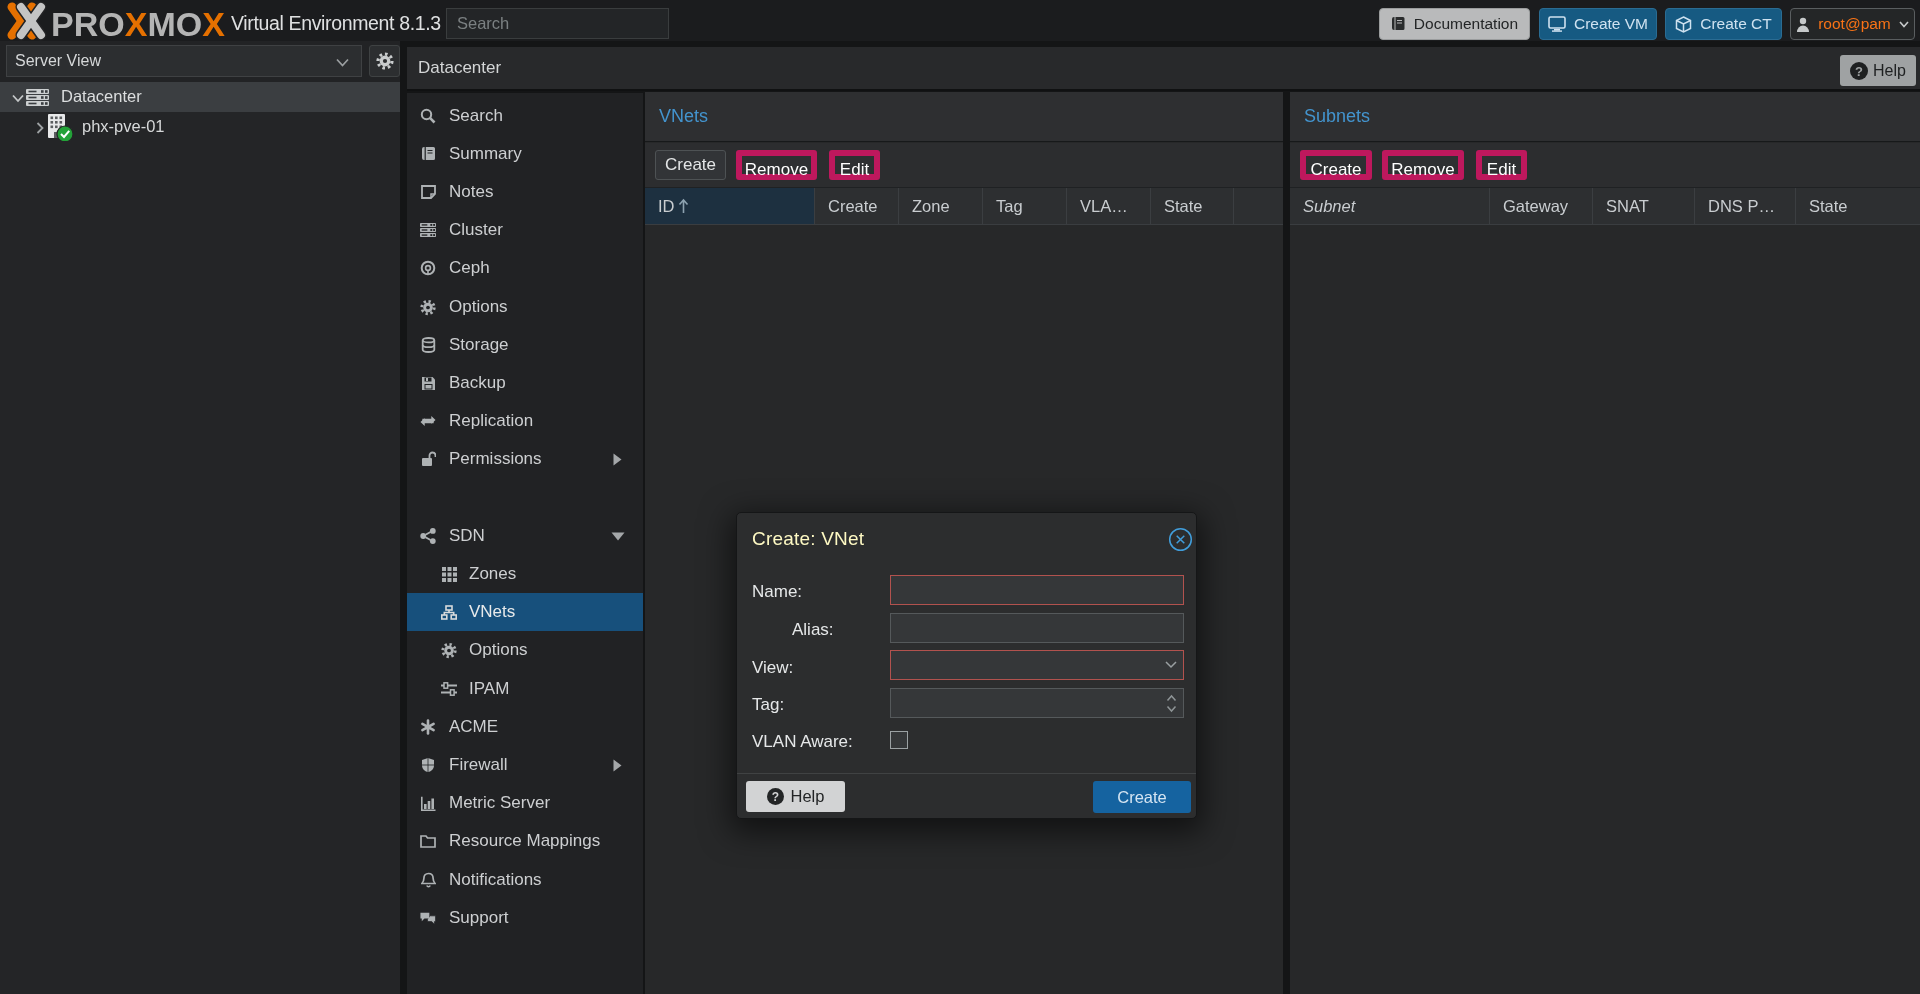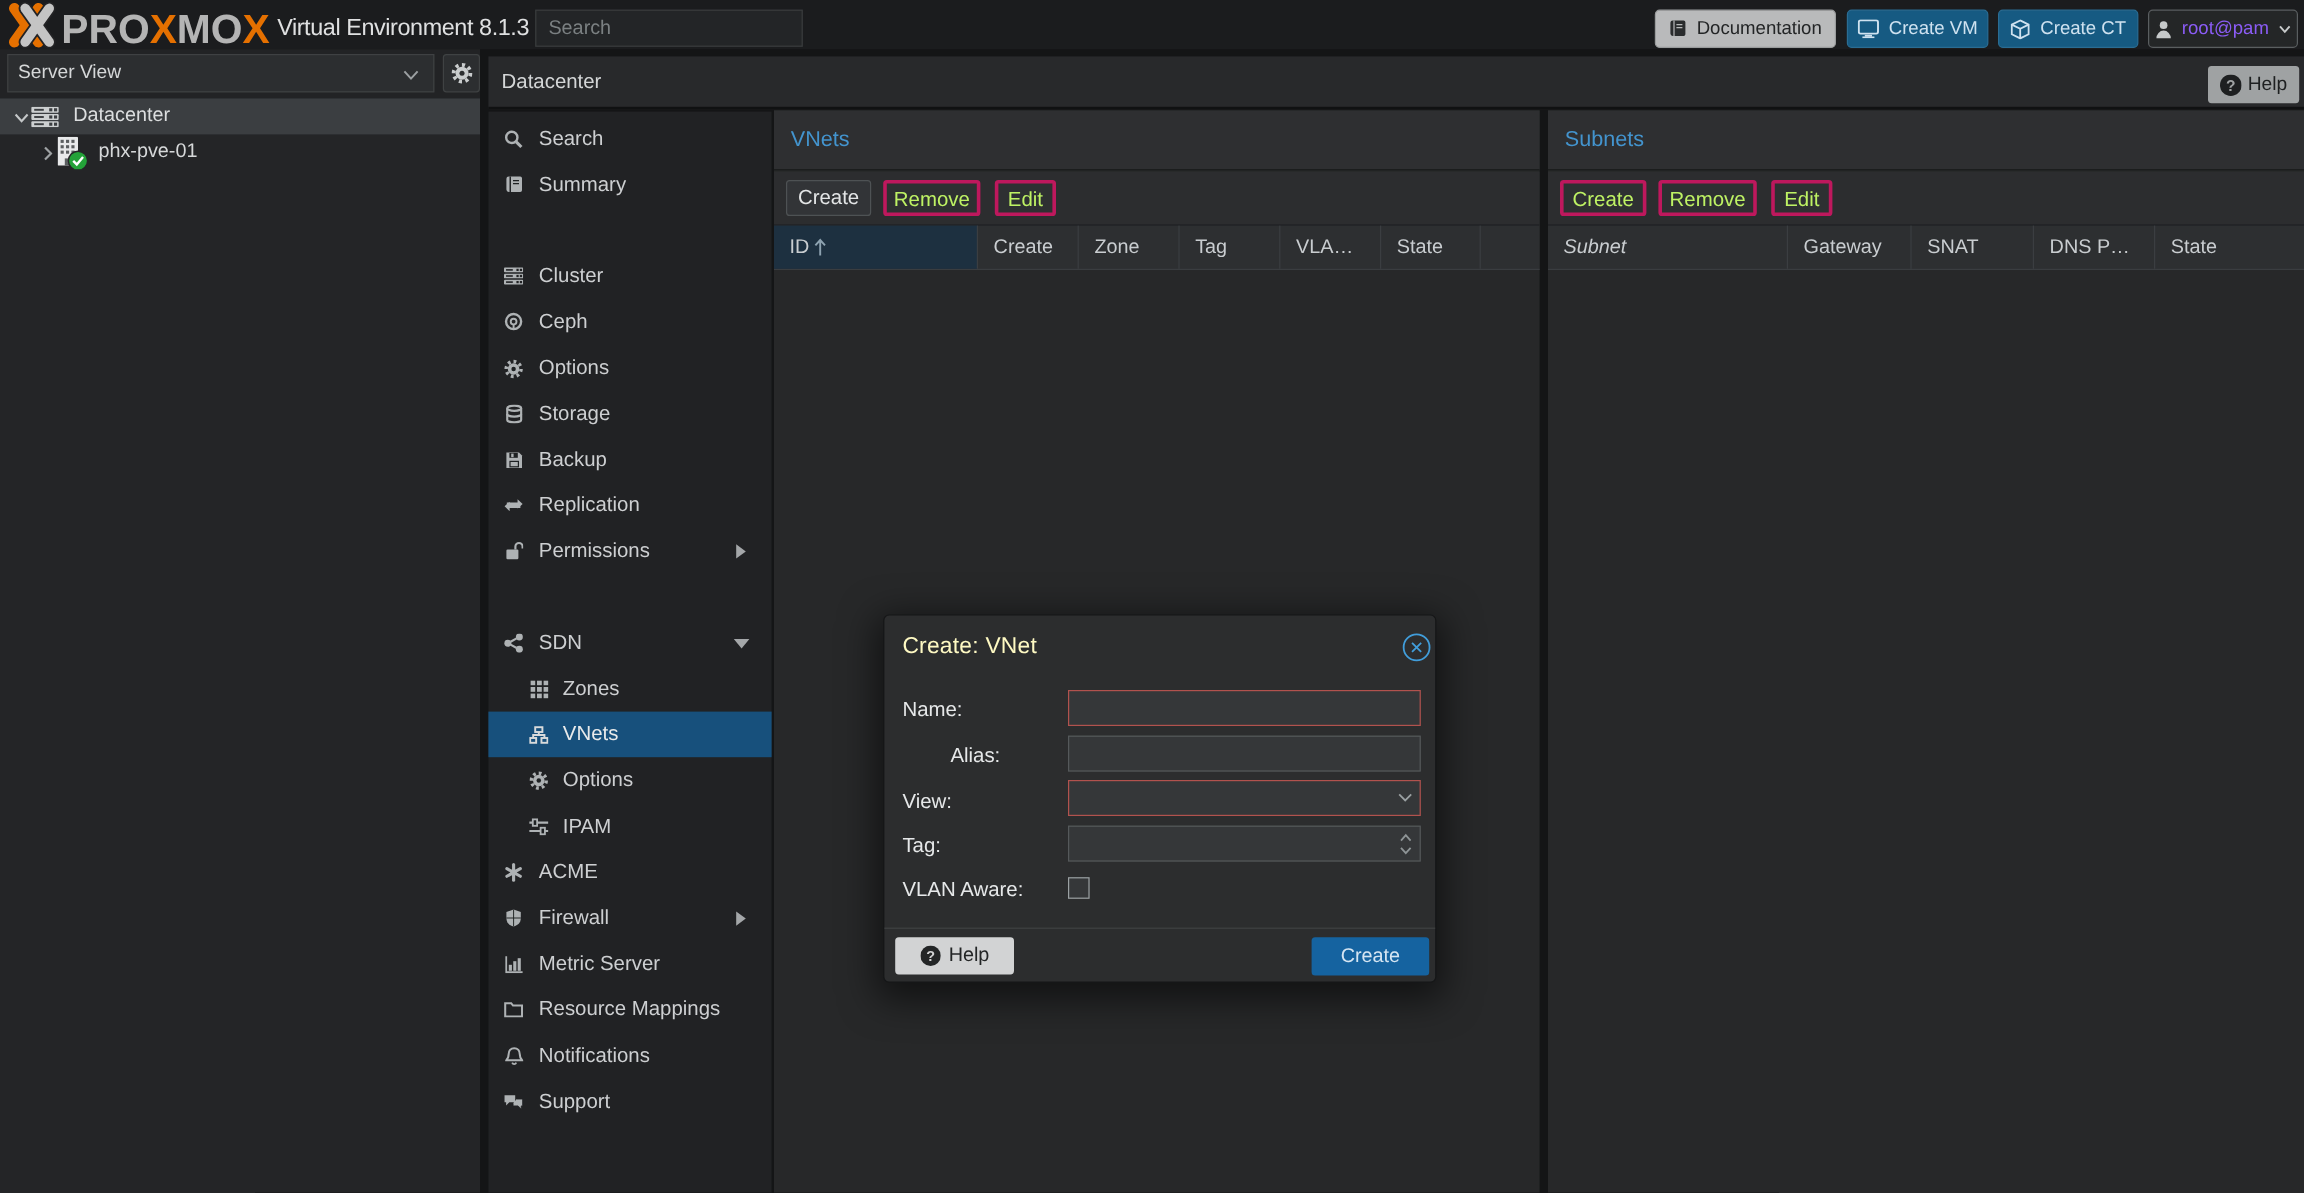--- a/index.html
+++ b/index.html
@@ -8,21 +8,21 @@
 .abs { position:absolute; }
 svg { display:block; }
 
 #hdr { position:absolute; left:0; top:0; width:1920px; height:41px; background:#1b1c1e; }
 #veTitle { position:absolute; left:231px; top:12px; font-size:19.5px; color:#dfe0e1; letter-spacing:-0.35px; }
 #hsearch { position:absolute; left:446px; top:8px; width:223px; height:31px; background:#232527; border:1px solid #3a3d3e; color:#7b8082; font-size:16.5px; line-height:29px; padding-left:10px; }
 .hbtn { position:absolute; top:8px; height:32px; border-radius:4px; font-size:15.5px; display:flex; align-items:center; justify-content:center; gap:8px; }
 #bdoc { left:1379px; width:151px; background:#b9babb; color:#232526; border:1px solid #9a9c9d; }
 #bvm { left:1539px; width:118px; background:#165a82; color:#cfe2f0; border:1px solid #2a6c93; }
 #bct { left:1665px; width:117px; background:#165a82; color:#cfe2f0; border:1px solid #2a6c93; }
-#broot { left:1790px; width:125px; background:#242627; color:#8b5cf6; border:1px solid #5a5e60; }
+#broot { left:1790px; width:125px; background:#242627; color:#f97316; border:1px solid #5a5e60; }
 
 #ltop { position:absolute; left:0; top:41px; width:400px; height:41px; background:#222325; }
 #combo { position:absolute; left:6px; top:45px; width:356px; height:32px; background:#2c2e30; border:1px solid #3f4143; color:#d5d7d8; font-size:16px; line-height:30px; padding-left:8px; }
 #gearbtn { position:absolute; left:369px; top:45px; width:31px; height:32px; background:#2c2e30; border:1px solid #3f4243; border-radius:3px; display:flex; align-items:center; justify-content:center; }
 #tree { position:absolute; left:0; top:82px; width:400px; height:912px; background:#242527; }
 .trow { position:absolute; left:0; width:400px; height:30px; font-size:16.5px; }
 
 #cstrip { position:absolute; left:407px; top:47px; width:1513px; height:44px; background:#28292b; border-bottom:2px solid #101112; }
 #cstrip .title { position:absolute; left:11px; top:11px; font-size:17px; color:#d4d6d7; }
 #helpTop { position:absolute; left:1840px; top:55px; width:76px; height:31px; background:#9fa2a3; border-radius:3px; color:#1e2021; font-size:16px; display:flex; align-items:center; justify-content:center; gap:5px; }
@@ -35,21 +35,21 @@
 .mi .arr { position:absolute; left:206px; }
 .mi.sel { background:#17507c; }
 
 .gpanel { position:absolute; top:92px; height:902px; background:#272829; }
 #vnets { left:645px; width:638px; }
 #subnets { left:1290px; width:630px; }
 .ptitle { position:absolute; left:0; top:0; width:100%; height:50px; background:#2e2f31; font-size:18px; color:#4394ce; line-height:49px; padding-left:14px; border-bottom:1px solid #17191a; }
 .ptool { position:absolute; left:0; top:51px; width:100%; height:45px; background:#2c2d2f; }
 .tbtn { position:absolute; top:7px; height:30px; border-radius:3px; font-size:17px; text-align:center; line-height:28px; }
 .tbtn.en { background:#323437; border:1px solid #4e5254; color:#e3e5e6; }
-.tbtn.dis { background:#2e3032; border:3px solid #be185d; color:#bef264; }
+.tbtn.dis { background:#2e3032; border:6px solid #be185d; color:#ffffff; }
 .ghead { position:absolute; left:0; top:95px; width:100%; height:38px; background:#2d2f31; border-top:1px solid #1f2123; border-bottom:1px solid #3a3d40; }
 .gcol { position:absolute; top:0; height:36px; border-right:1px solid #3b3e41; font-size:16.5px; color:#c9cdd0; line-height:36px; padding-left:13px; }
 .gcol.selc { background:#1d3040; }
 
 #modal { position:absolute; left:736px; top:512px; width:461px; height:307px; background:#2c2d2e; border:1px solid #151617; border-radius:5px; box-shadow:0 8px 30px 6px rgba(0,0,0,0.55); }
 #modal .mtitle { position:absolute; left:15px; top:15px; font-size:19px; color:#fef9c3; letter-spacing:0.2px; }
 .mlabel { position:absolute; left:15px; font-size:17px; color:#e6e8e9; }
 .minput { position:absolute; left:153px; width:294px; height:30px; background:#353739; border:1px solid #55595b; }
 .minput.invalid { border:1px solid #b2524e; }
 #mfoot { position:absolute; left:0px; top:260px; width:459px; height:46px; border-top:1px solid #404243; }
@@ -172,20 +172,29 @@
   <div class="mi" style="top:42px;">
       <span class="ic">
         <svg width="15" height="16" viewBox="0 0 15 16">
           <path d="M3 1 h9.5 a1.5 1.5 0 0 1 1.5 1.5 v10 a1.5 1.5 0 0 1 -1.5 1.5 h-9.5 a2 2 0 0 1 -2-2 v-9 a2 2 0 0 1 2-2 z" fill="#aeb2b4"></path>
           <path d="M4.2 1 L4.2 14" stroke="#1e2123" stroke-width="1.2"></path>
           <path d="M6.5 4.5 h5 M6.5 7 h5" stroke="#1e2123" stroke-width="1.2"></path>
         </svg>
       </span>
       <span class="tx">Summary</span>
     </div>
+  <div class="mi" style="top:80px;">
+      <span class="ic">
+        <svg width="15" height="16" viewBox="0 0 15 16">
+          <path d="M1 2 h13 v8 l-4 4 h-9 z" fill="none" stroke="#aeb2b4" stroke-width="1.8"></path>
+          <path d="M14 10 L10 10 L10 14" fill="none" stroke="#aeb2b4" stroke-width="1.5"></path>
+        </svg>
+      </span>
+      <span class="tx">Notes</span>
+    </div>
   <div class="mi" style="top:118px;padding-left:37px;">
       <span class="ic">
         <svg width="17" height="16" viewBox="0 0 17 16">
           <g fill="#aeb2b4">
             <rect x="0" y="0.5" width="17" height="4.2" rx="0.8"></rect>
             <rect x="0" y="5.9" width="17" height="4.2" rx="0.8"></rect>
             <rect x="0" y="11.3" width="17" height="4.2" rx="0.8"></rect>
           </g>
           <g fill="#212224">
             <rect x="1.8" y="1.9" width="6" height="1.4"></rect>

